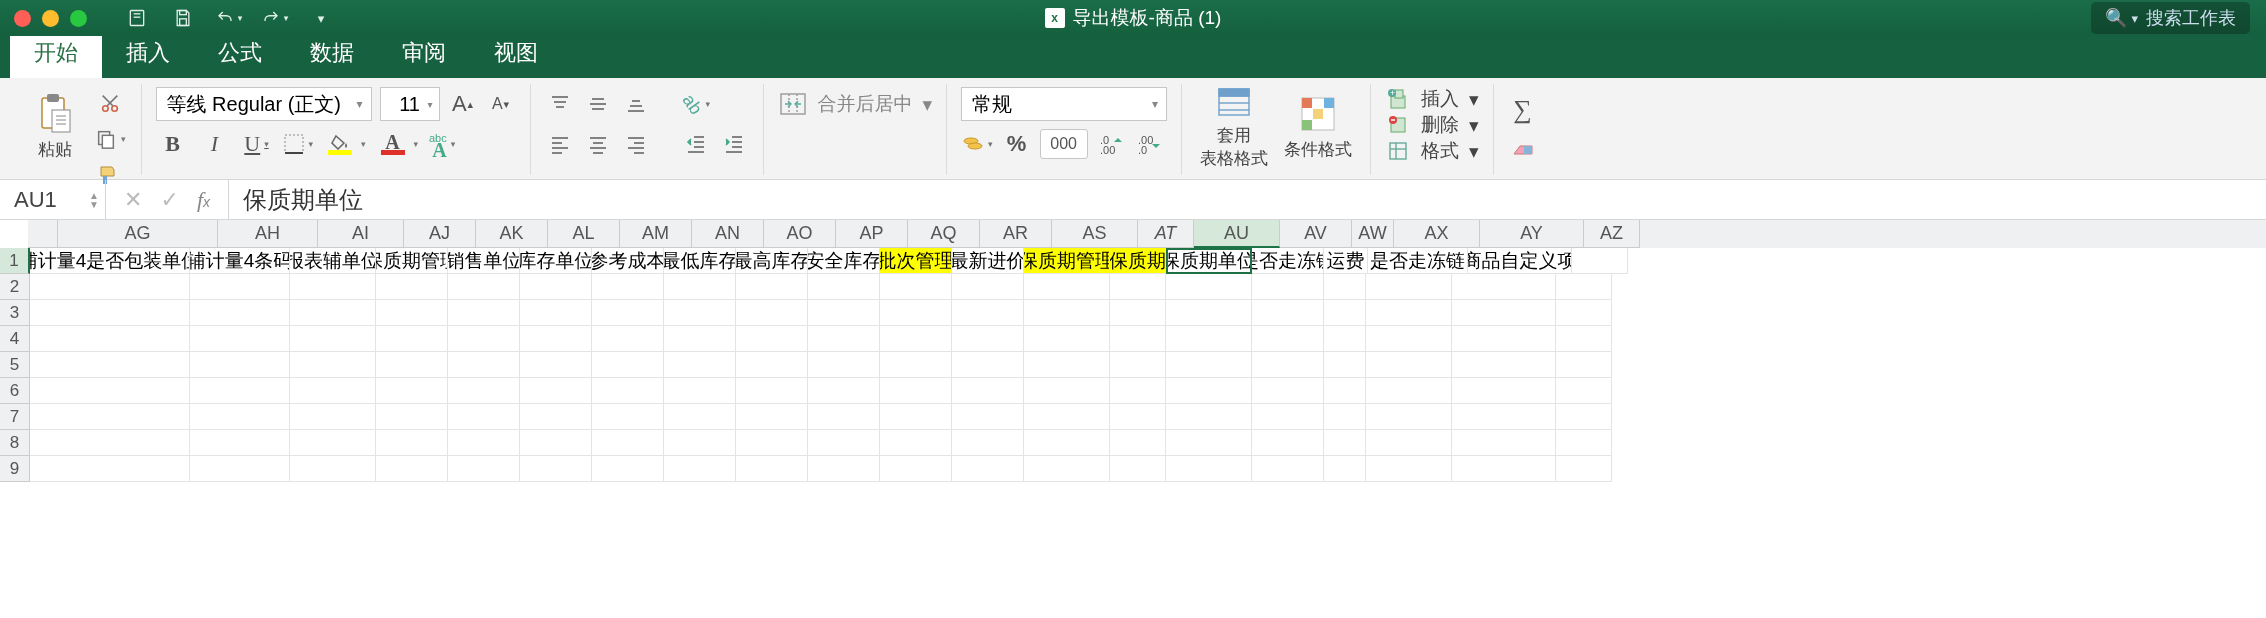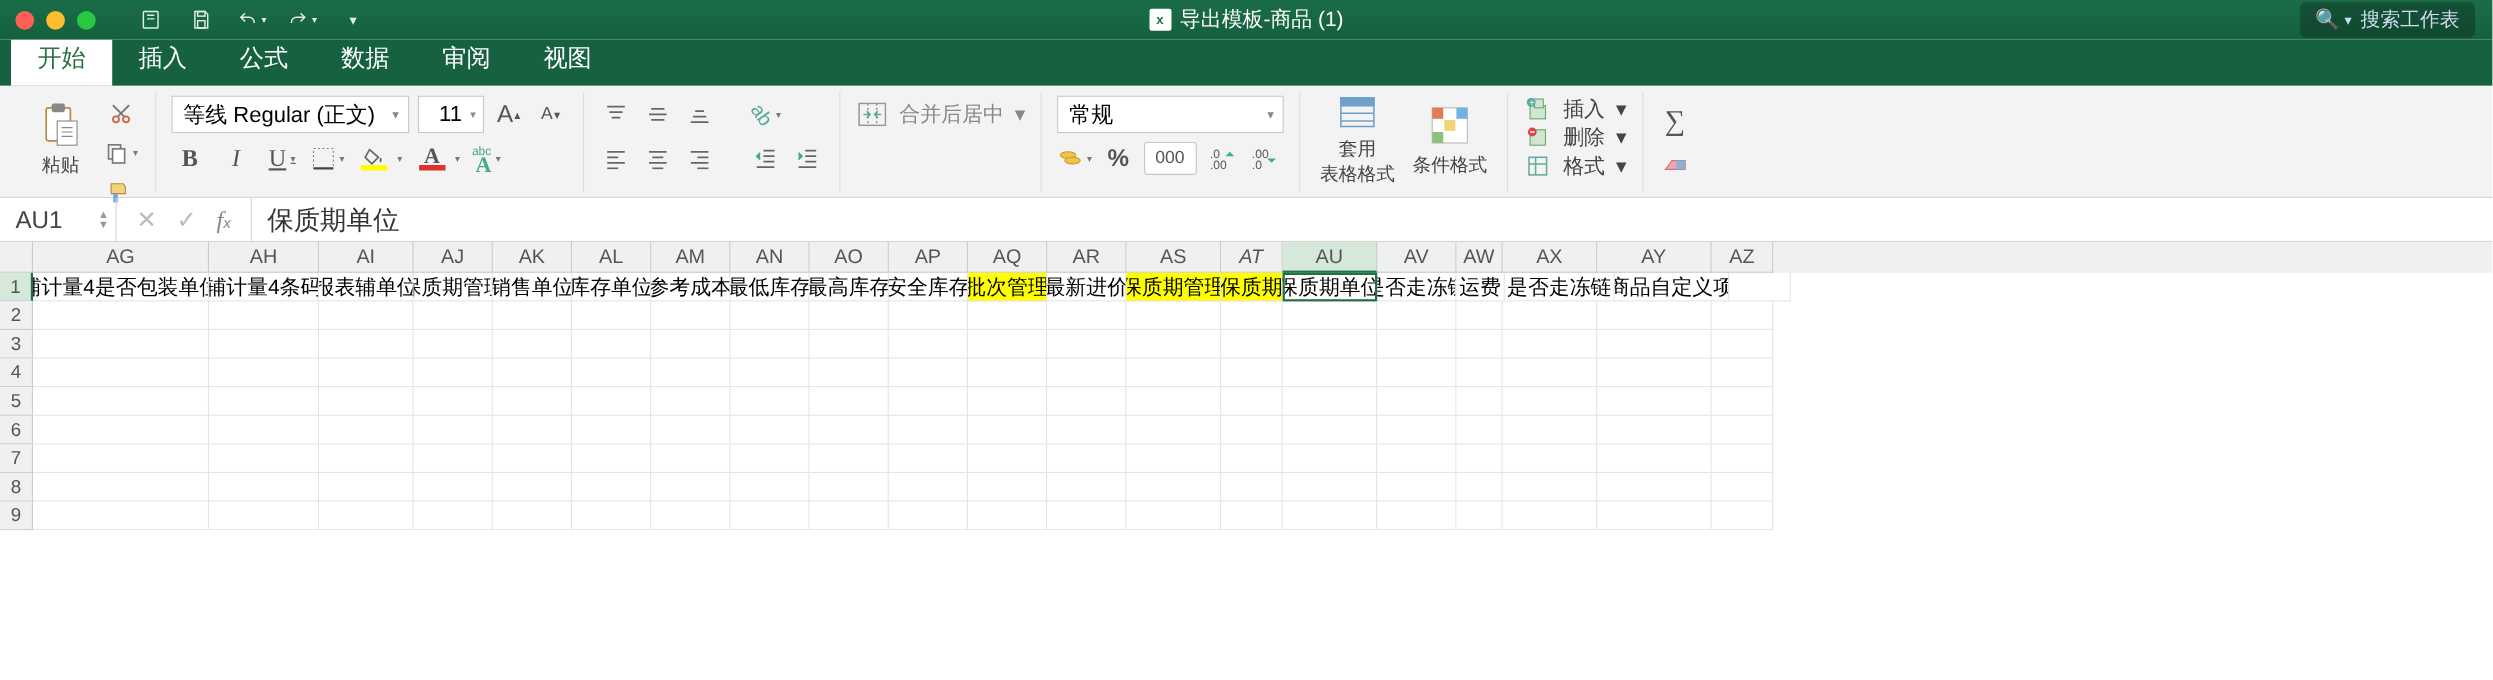--- a/index.html
+++ b/index.html
@@ -51,21 +51,21 @@
 
 .fbar{height:40px;display:flex;align-items:center;border-bottom:1px solid #d6d6d6;}
 .namebox{width:106px;height:40px;display:flex;align-items:center;padding-left:14px;font-size:22px;color:#444;border-right:1px solid #d6d6d6;position:relative;}
 .namebox .spin{position:absolute;right:6px;display:flex;flex-direction:column;font-size:10px;color:#999;line-height:9px;}
 .fbtns{display:flex;align-items:center;gap:18px;padding:0 18px;color:#bbb;font-size:22px;}
 .fx{font-style:italic;font-family:"Times New Roman";color:#888;}
 .finput{flex:1;padding-left:14px;font-size:24px;color:#333;border-left:1px solid #d6d6d6;height:100%;display:flex;align-items:center;}
 
 
 .grid{display:flex;flex-direction:column;}
-.colhdrs{display:flex;height:28px;background:#eef0f1;}
+.colhdrs{display:flex;height:28px;background:#eef0f1;margin-left:28px;}
 .corner{width:30px;border-right:1px solid #ccc;border-bottom:1px solid #ccc;background:#eef0f1;}
 .ch{flex:0 0 auto;border-right:1px solid #ccc;border-bottom:1px solid #ccc;display:flex;align-items:center;justify-content:center;font-size:18px;color:#555;}
 .ch.sel{background:#d5e8d9;border-bottom:2px solid #1f7246;}
 .gridrow{display:flex;height:26px;}
 .rh{width:30px;border-right:1px solid #ccc;border-bottom:1px solid #ccc;background:#eef0f1;display:flex;align-items:center;justify-content:center;font-size:17px;color:#555;}
 .rh.sel{background:#d5e8d9;border-right:2px solid #1f7246;}
 .cell{flex:0 0 auto;border-right:1px solid #e4e4e4;border-bottom:1px solid #e4e4e4;display:flex;align-items:center;justify-content:center;font-size:19px;color:#000;overflow:hidden;white-space:nowrap;}
 .cell.hl{background:#ffff00;}
 .cell.selc{outline:2px solid #1f7246;outline-offset:-2px;}
 svg{display:block;}

